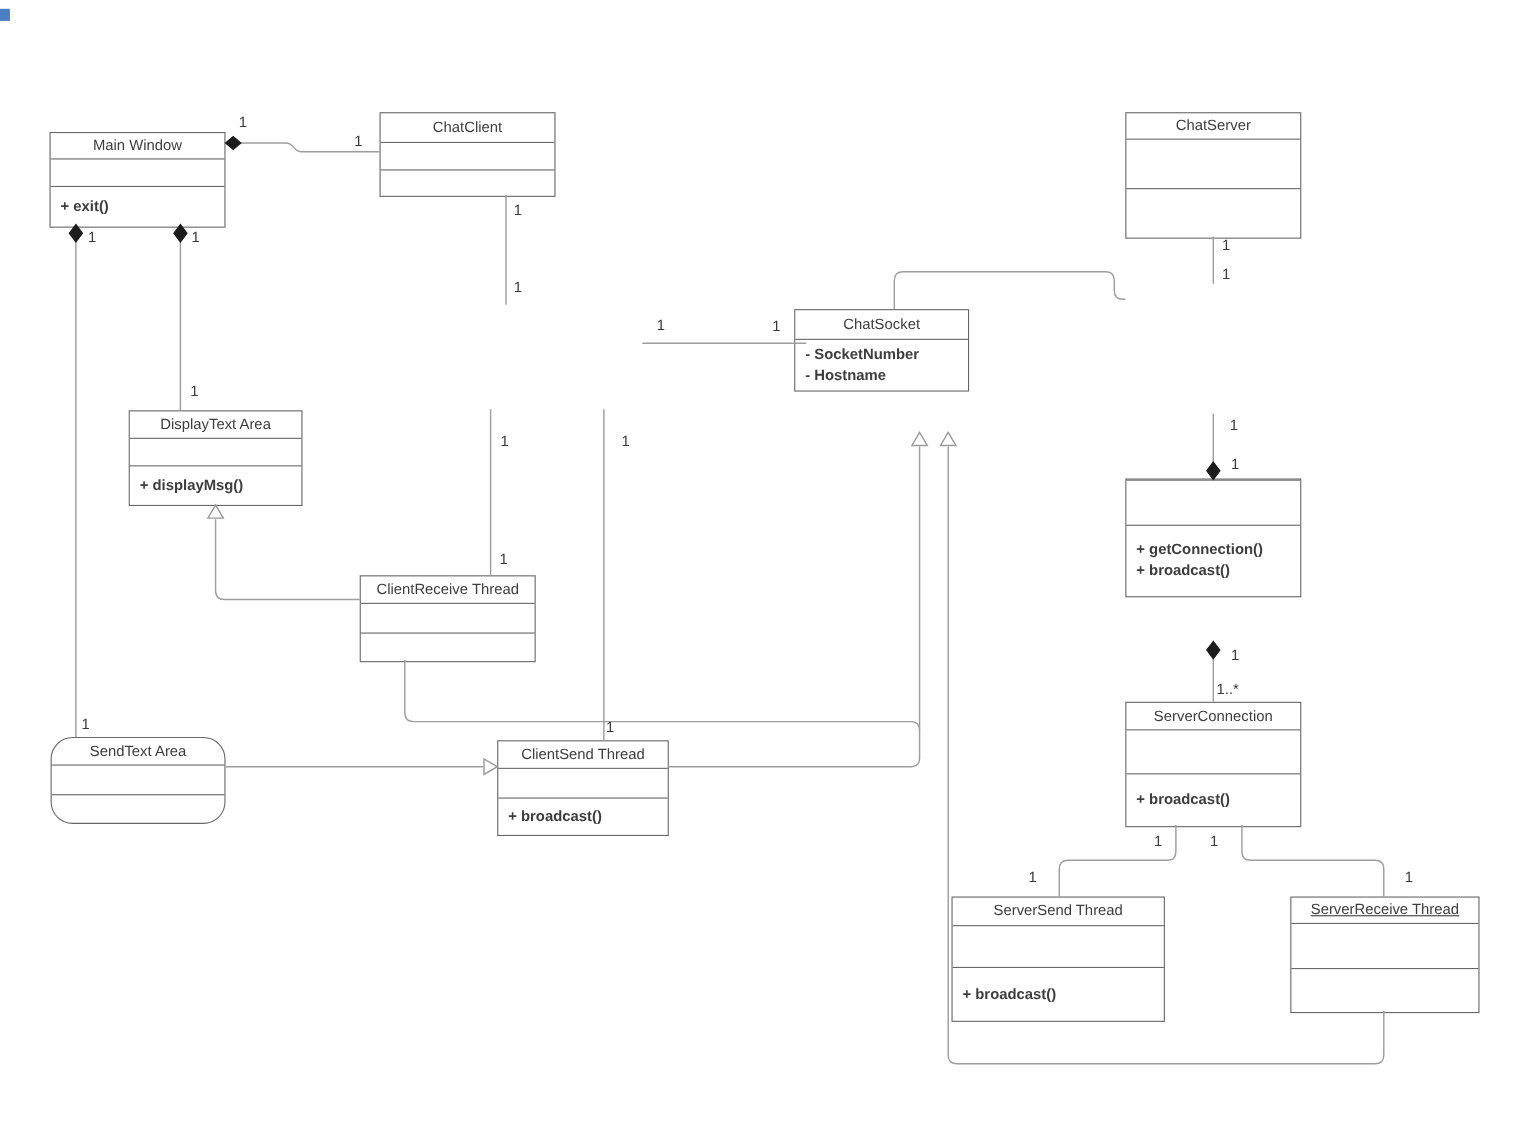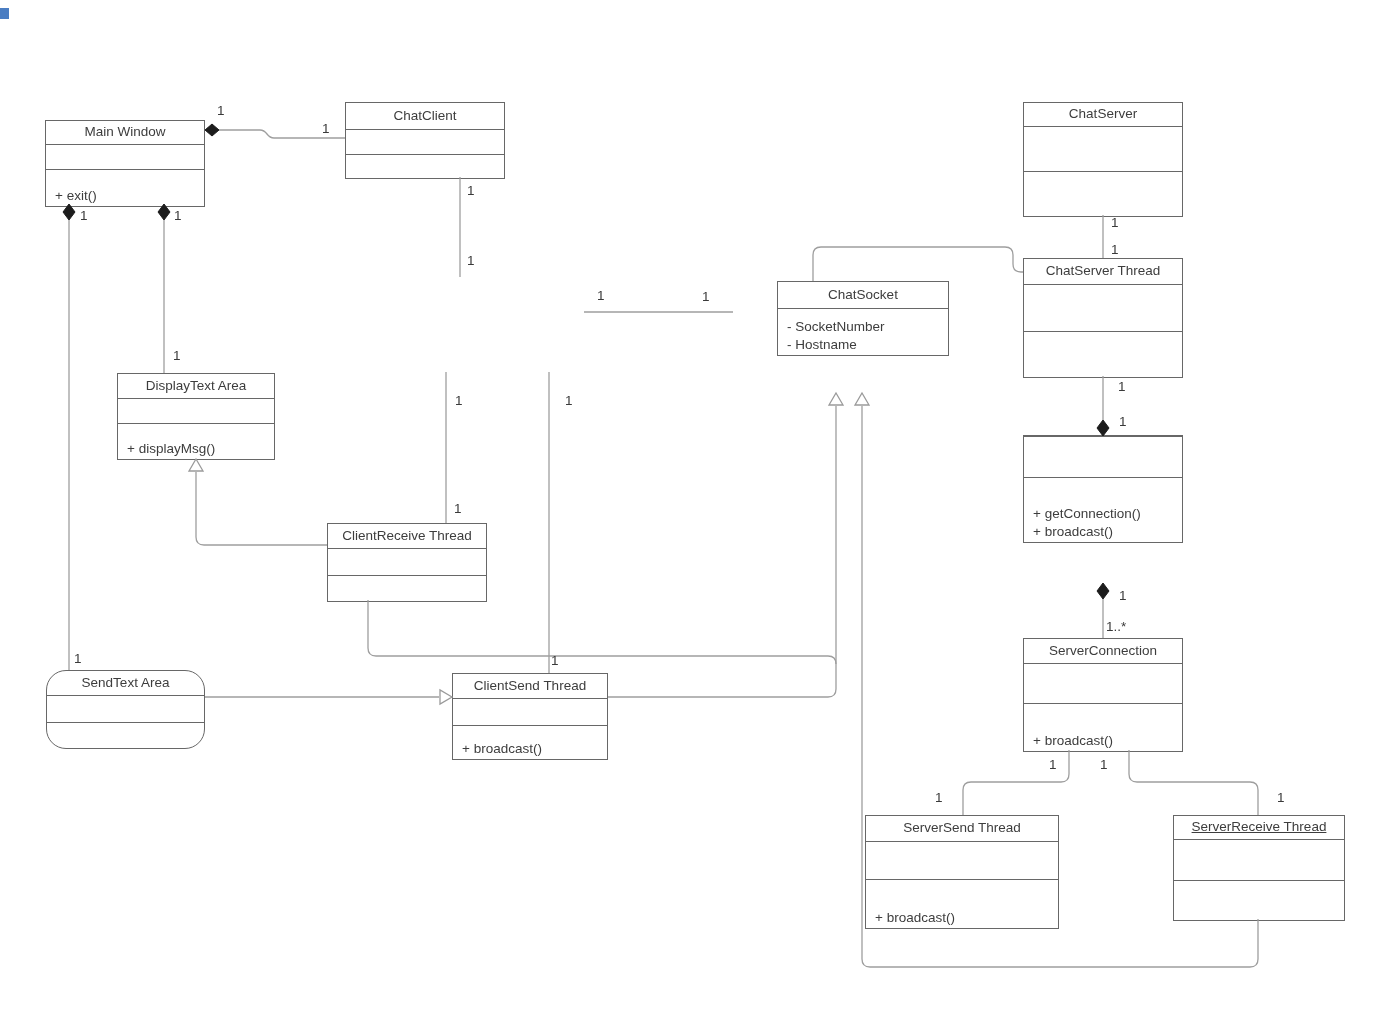--- a/index.html
+++ b/index.html
@@ -4,21 +4,21 @@
 <style>
   html,body{margin:0;padding:0;background:#ffffff;}
   .canvas{position:relative;width:1388px;height:1028px;background:#ffffff;overflow:hidden;
           font-family:"Liberation Sans", sans-serif;}
   .cls{position:absolute;box-sizing:border-box;background:#ffffff;border:1.4px solid #676767;
        display:flex;flex-direction:column;color:#3d3d3d;font-size:13.5px;z-index:2;}
   .t{display:flex;align-items:center;justify-content:center;text-align:center;
      box-sizing:border-box;line-height:1.22;padding:0 4px;flex:none;}
   .t.bold{font-weight:bold;}
   .c{border-top:1.4px solid #676767;box-sizing:border-box;flex:none;}
-  .a,.m{display:flex;flex-direction:column;justify-content:flex-end;padding:0 9px;line-height:1.38;}
+  .a,.m{display:flex;flex-direction:column;justify-content:center;padding:0 9px;line-height:1.38;font-weight:bold;}
   .wires{position:absolute;left:0;top:0;z-index:3;pointer-events:none;}
   .wire{fill:none;stroke:#9e9e9e;stroke-width:1.3;}
   .diamond{fill:#1c1c1c;stroke:#1c1c1c;}
   .tri{fill:#ffffff;stroke:#9a9a9a;stroke-width:1.3;}
   .mult{position:absolute;font-size:13.5px;color:#3a3a3a;z-index:4;line-height:1;}
   .artifact{position:absolute;z-index:5;}
 </style>
 </head>
 <body>
 
@@ -34,21 +34,21 @@
     </div>
   </div>
 
   <div class="cls" style="left:345px;top:102px;width:160px;">
     <div class="t" style="height:26px">ChatClient</div>
     <div class="c" style="height:25px"></div>
     <div class="c" style="height:24px"></div>
   </div>
 
 
-  <div class="cls" style="left:777px;top:281px;width:172px;">
+  <div class="cls" style="left:722px;top:281px;width:159px;">
     <div class="t" style="height:26px">ChatSocket</div>
     <div class="c a" style="height:47px">
       <div>- SocketNumber</div>
       <div>- Hostname</div>
     </div>
   </div>
 
   <div class="cls" style="left:117px;top:373px;width:158px;">
     <div class="t" style="height:24px">DisplayText Area</div>
     <div class="c" style="height:25px"></div>
@@ -76,25 +76,20 @@
       <div>+ broadcast()</div>
     </div>
   </div>
 
   <div class="cls" style="left:1023px;top:102px;width:160px;">
     <div class="t" style="height:23px">ChatServer</div>
     <div class="c" style="height:45px"></div>
     <div class="c" style="height:45px"></div>
   </div>
 
-  <div class="cls" style="left:1023px;top:258px;width:160px;">
-    <div class="t" style="height:25px">ChatServer Thread</div>
-    <div class="c" style="height:47px"></div>
-    <div class="c" style="height:46px"></div>
-  </div>
 
   <div class="cls" style="left:1023px;top:435px;width:160px;">
     <div class="c" style="height:41px"></div>
     <div class="c m" style="height:65px">
       <div>+ getConnection()</div>
       <div>+ broadcast()</div>
     </div>
   </div>
 
   <div class="cls" style="left:1023px;top:638px;width:160px;">

